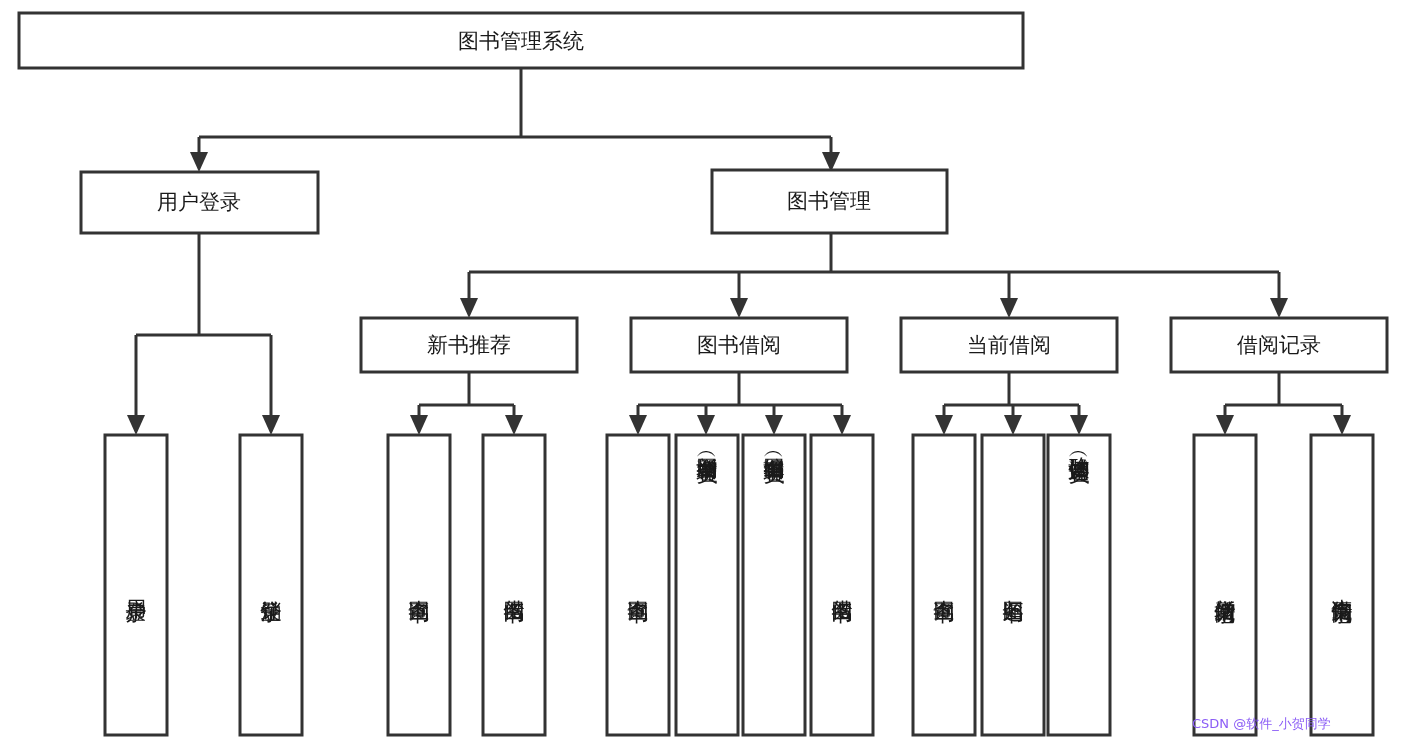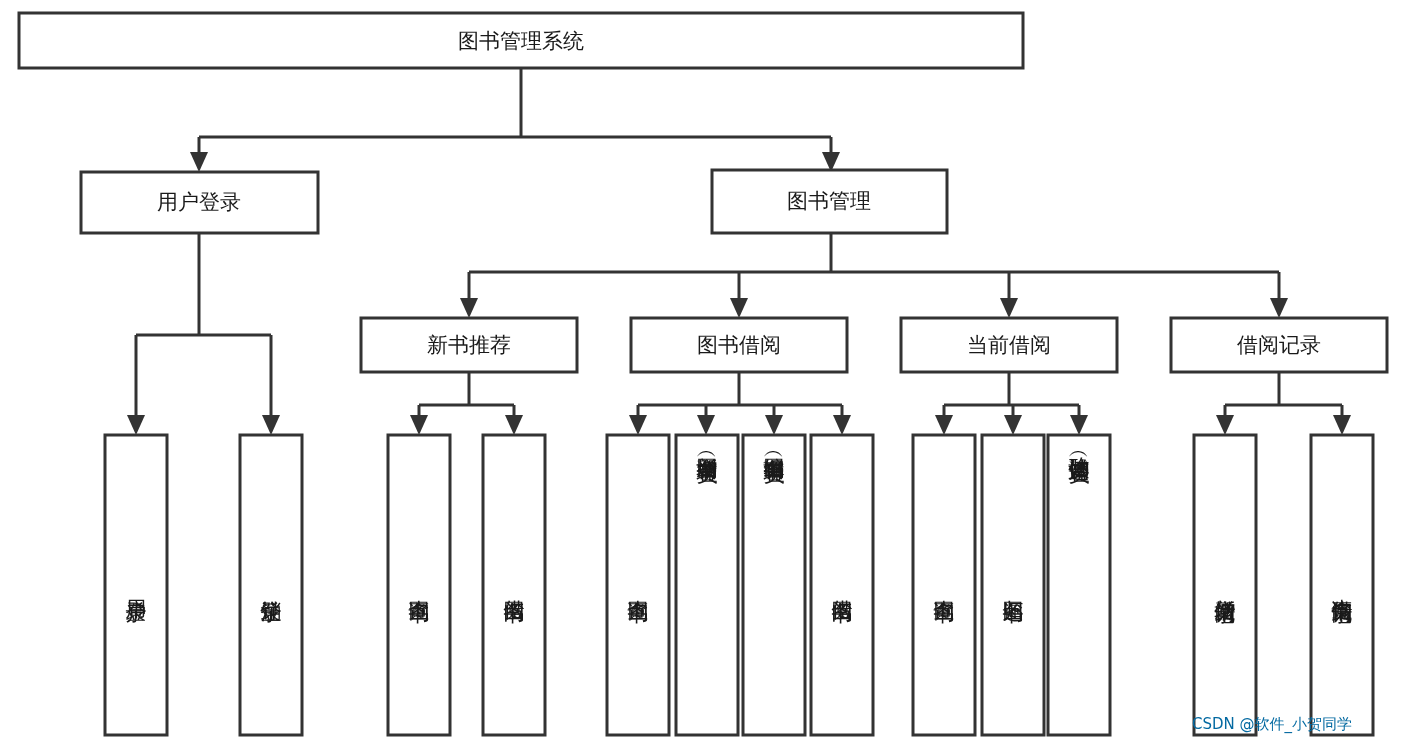--- a/index.html
+++ b/index.html
@@ -60,22 +60,22 @@
     color: #1a1a1a;
     letter-spacing: 1px;
     white-space: nowrap;
     text-align: center;
     pointer-events: none;
     user-select: none;
   }
   .watermark {
     position: absolute;
     font-family: "DejaVu Sans", "Liberation Sans", sans-serif;
-    font-size: 15px;
-    color: #0369a1;
+    font-size: 13px;
+    color: #8b5cf6;
     white-space: nowrap;
     user-select: none;
     text-align: right;
   }
 </style>
 </head>
 <body>
 
 <div id="diagram-root">
 

